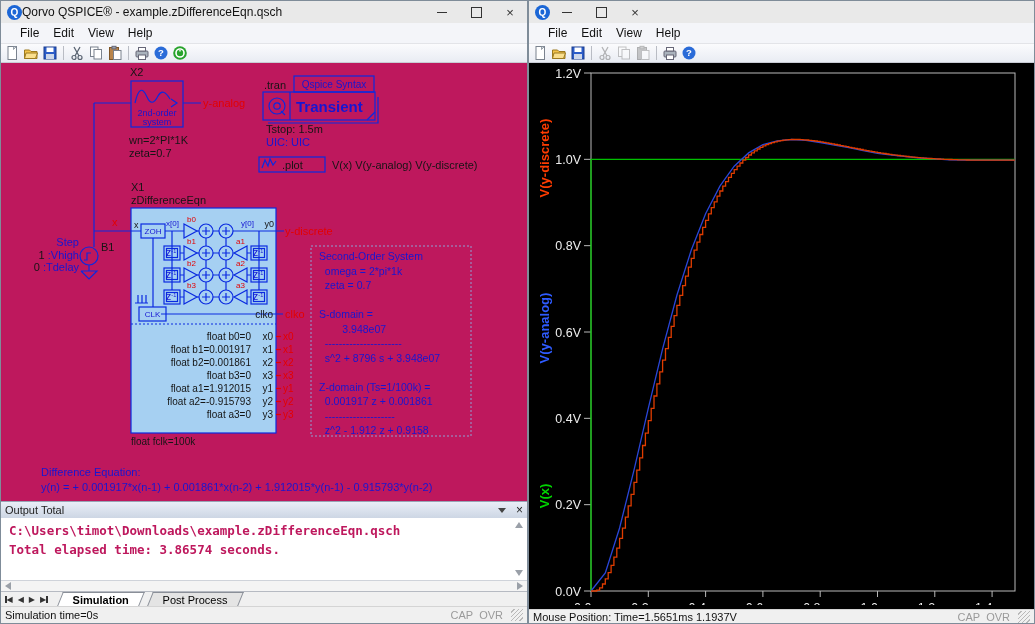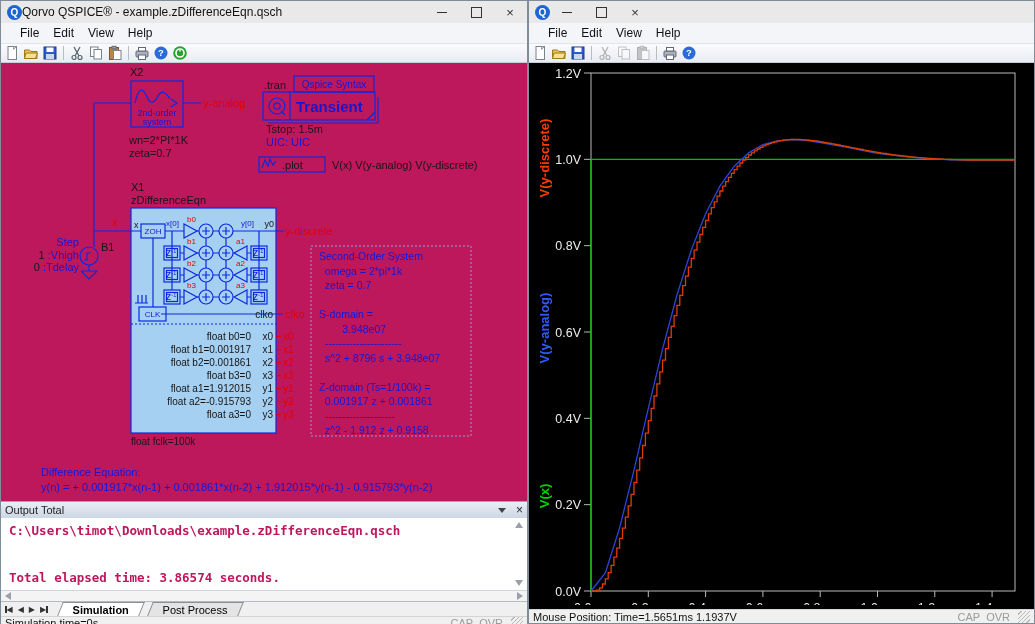--- a/index.html
+++ b/index.html
@@ -28,21 +28,21 @@
   .sch-black{fill:#151515;font-size:11px;}
   .sch-blue{fill:#1616d2;font-size:11px;}
   .sch-red{fill:#e40000;font-size:11px;}
   .f8{font-size:8px;} .f9{font-size:9px;} .f10{font-size:10px;} .f105{font-size:10.5px;} .f15{font-size:15px;font-weight:bold;}
   
   #out-header{height:16px;background:linear-gradient(#e9eef7,#cdd6e4);border-top:1px solid #98a4b5;display:flex;align-items:center;padding:0 4px;flex:0 0 auto;}
   #out-header .t{font-size:11px;color:#222;flex:1;}
   .hdr-caret{width:0;height:0;border-left:4px solid transparent;border-right:4px solid transparent;border-top:5px solid #444;margin-right:10px;}
   .hdr-x{font-size:12px;color:#222;line-height:10px;}
   #console{flex:0 0 63px;background:#fff;border-bottom:1px solid #cfd3da;position:relative;font-family:"DejaVu Sans Mono",monospace;font-weight:bold;font-size:12.5px;color:#be185d;padding:5px 8px;box-sizing:border-box;}
-  #console .ln2{margin-top:32px;}
+  #console .ln2{margin-top:4px;}
   .arr{position:absolute;width:0;height:0;}
   .arr-up{border-left:4px solid transparent;border-right:4px solid transparent;border-bottom:6px solid #9aa0a8;right:4px;top:4px;}
   .arr-dn{border-left:4px solid transparent;border-right:4px solid transparent;border-top:6px solid #9aa0a8;right:4px;bottom:4px;}
   #hscroll{flex:0 0 10px;background:#f4f4f4;position:relative;}
   .arr-l{border-top:4px solid transparent;border-bottom:4px solid transparent;border-right:6px solid #9aa0a8;left:4px;top:1px;}
   .arr-r{border-top:4px solid transparent;border-bottom:4px solid transparent;border-left:6px solid #9aa0a8;right:4px;top:1px;}
   #tabrow{flex:0 0 14px;background:#f0f0f0;display:flex;align-items:stretch;border-top:1px solid #b6bac2;font-size:11px;}
   .tabnav{display:flex;align-items:center;padding:0 4px;gap:5px;color:#333;font-size:8px;}
   .tabnav .bar{display:inline-block;width:1.5px;height:7px;background:#333;vertical-align:middle;}
   .tab{position:relative;margin-left:8px;padding:0 12px;display:flex;align-items:center;transform:skewX(-22deg);border:1px solid #8a8f98;border-bottom:none;background:#e4e4e4;height:100%;box-sizing:border-box;}

